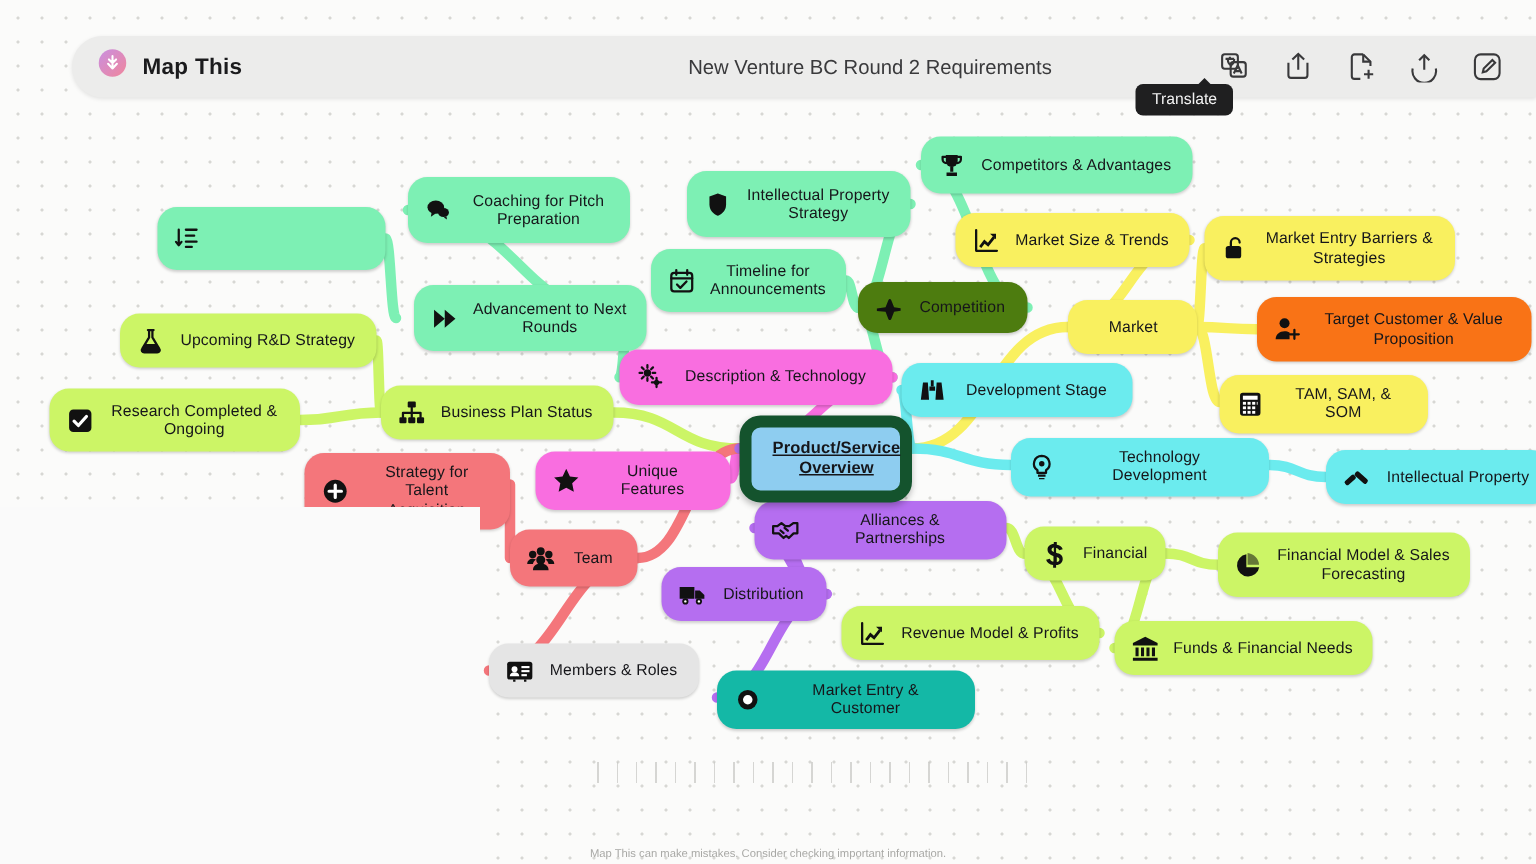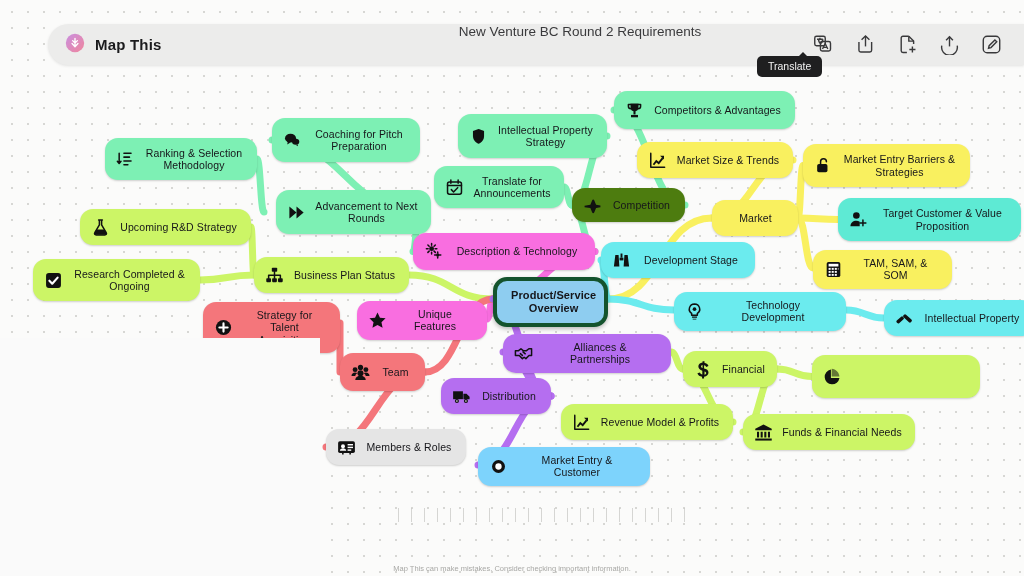--- a/index.html
+++ b/index.html
@@ -39,36 +39,37 @@
     width: 20px; height: 20px;
     display: flex; align-items: center; justify-content: center;
   }
   .node .ico svg { width: 19px; height: 19px; display: block; }
   .node .lbl { flex: 1 1 auto; text-align: center; white-space: pre-line; }
   .node.noicon { padding-left: 14px; }
   .node.noicon .lbl { text-align: center; }
 
   .node.center {
     background: #8ecdf0;
-    border: 4px solid #14532d;
+    border: 8px solid #14532d;
     border-radius: 14px;
     font-weight: bold;
     font-size: 11px;
     padding: 8px 14px;
     box-shadow: 0 2px 4px rgba(0,0,0,.25);
     z-index: 40;
+    text-decoration: underline;
   }
 
   
   #topbar {
     position: absolute; left: 48px; top: 24px;
     width: 976px; height: 41px;
     background: #ececeb;
     border-radius: 21px 0 0 21px;
-    display: flex; 
+    display: flex; align-items: center;
     box-shadow: 0 1px 3px rgba(0,0,0,.10);
     z-index: 90;
   }
   #brand { display: flex; align-items: center; gap: 9px; padding-left: 16px; width: 300px; }
   #brand .name { font-size: 15px; font-weight: bold; color: #1b1b1d; letter-spacing: .2px; }
   #doc-title { flex: 1 1 auto; text-align: center; font-size: 13.5px; color: #3a3a3c; }
   #tools { display: flex; align-items: center; gap: 20px; padding-right: 22px; }
   #tools .tbtn { width: 22px; height: 22px; display: flex; align-items: center; justify-content: center; }
   #tools .tbtn svg { width: 21px; height: 21px; stroke: #39393b; fill: none; stroke-width: 1.6; }
 
@@ -143,22 +144,20 @@
       <path d="M683 369 C 677 369, 677 352, 671 352" stroke="#ccf566" stroke-width="7" fill="none" stroke-linecap="round"></path>
     </svg>
   <div id="nodes-layer">
       <div class="node" style="background: rgb(125, 240, 180); left: 105px; top: 138px; width: 152px; min-height: 42px;">
         <span class="ico">
           <svg viewBox="0 0 24 24">
             <path stroke="#111" fill="none" stroke-width="1.9" stroke-linecap="round" stroke-linejoin="round" d="M4 4v13M4 17l-2.3-2.8M4 17l2.3-2.8"></path>
             <path stroke="#111" fill="none" stroke-width="1.9" stroke-linecap="round" stroke-linejoin="round" d="M10 4h9M10 9h7M10 14h9M10 18.5h5"></path>
           </svg>
         </span>
-        <span class="lbl">Ranking &amp; Selection
-Methodology</span>
       </div>
       <div class="node" style="background: rgb(125, 240, 180); left: 272px; top: 118px; width: 148px; min-height: 44px; justify-content: center;">
         <span class="ico">
           <svg viewBox="0 0 24 24">
             <ellipse cx="9.5" cy="9" rx="7" ry="5.6" fill="#111"></ellipse>
             <path fill="#111" d="M6 13l-.6 4 4-2.6z"></path>
             <ellipse cx="16" cy="13.5" rx="4.6" ry="3.8" fill="#111"></ellipse>
             <path fill="#111" d="M18.5 16.6l.4 2.8-2.6-1.8z"></path>
           </svg>
         </span>
@@ -207,21 +206,21 @@
 Strategies</span>
       </div>
       <div class="node" style="background: rgb(125, 240, 180); left: 434px; top: 166px; width: 130px; min-height: 42px;">
         <span class="ico">
           <svg viewBox="0 0 24 24">
             <rect x="3.2" y="5" width="17.6" height="15.5" rx="2.4" stroke="#111" fill="none" stroke-width="1.9" stroke-linecap="round" stroke-linejoin="round"></rect>
             <path stroke="#111" fill="none" stroke-width="1.9" stroke-linecap="round" stroke-linejoin="round" d="M7.4 2.6v4M16.6 2.6v4M3.2 9.6h17.6"></path>
             <path stroke="#111" fill="none" stroke-width="1.9" stroke-linecap="round" stroke-linejoin="round" d="M8 14.7l2.8 2.9 5.2-5.4"></path>
           </svg>
         </span>
-        <span class="lbl">Translate for
+        <span class="lbl">Timeline for
 Announcements</span>
       </div>
       <div class="node" style="background: rgb(125, 240, 180); left: 276px; top: 190px; width: 155px; min-height: 44px;">
         <span class="ico">
           <svg viewBox="0 0 24 24">
             <path fill="#111" d="M3 4.5L12 12l-9 7.5z"></path>
             <path fill="#111" d="M12 4.5L21 12l-9 7.5z"></path>
           </svg>
         </span>
         <span class="lbl">Advancement to Next
@@ -240,21 +239,21 @@
           <svg viewBox="0 0 24 24">
             <path stroke="#111" fill="none" stroke-width="1.9" stroke-linecap="round" stroke-linejoin="round" d="M9.6 2.6h4.8M10.6 2.6v6.2L4.8 18.4c-.9 1.4 0 3 1.7 3h11c1.7 0 2.6-1.6 1.7-3l-5.8-9.6V2.6"></path>
             <path fill="#111" d="M7.2 14.4h9.6l3 4.6c.6 1 0 2.2-1.2 2.2H5.4c-1.2 0-1.8-1.2-1.2-2.2z"></path>
           </svg>
         </span>
         <span class="lbl">Upcoming R&amp;D Strategy</span>
       </div>
       <div class="node noicon" style="background: rgb(249, 240, 95); left: 712px; top: 200px; width: 86px; min-height: 36px;">
         <span class="lbl">Market</span>
       </div>
-      <div class="node" style="background: #5eead4; left: 838px; top: 198px; width: 183px; min-height: 43px;">
+      <div class="node" style="background: #f97316; left: 838px; top: 198px; width: 183px; min-height: 43px;">
         <span class="ico">
           <svg viewBox="0 0 24 24">
             <circle cx="9.3" cy="7" r="4.2" fill="#111"></circle>
             <path fill="#111" d="M1.8 20.5c0-4.2 3.4-6.8 7.5-6.8 1.6 0 3 .4 4.2 1.1v5.7z"></path>
             <path stroke="#111" fill="none" stroke-width="1.9" stroke-linecap="round" stroke-linejoin="round" d="M17.6 12.6v7.4M13.9 16.3h7.4"></path>
           </svg>
         </span>
         <span class="lbl">Target Customer &amp; Value
 Proposition</span>
       </div>
@@ -376,20 +375,22 @@
         </span>
         <span class="lbl">Financial</span>
       </div>
       <div class="node" style="background: rgb(204, 245, 102); left: 812px; top: 355px; width: 168px; min-height: 43px;">
         <span class="ico">
           <svg viewBox="0 0 24 24">
             <path fill="#111" d="M11 2.2v9.7h9.7C20.2 6.8 16.1 2.7 11 2.2z" opacity=".55"></path>
             <path fill="#111" d="M10 3.2A9.4 9.4 0 1 0 20.8 14H10z"></path>
           </svg>
         </span>
+        <span class="lbl">Financial Model &amp; Sales
+Forecasting</span>
       </div>
       <div class="node" style="background: rgb(244, 118, 123); left: 340px; top: 353px; width: 85px; min-height: 38px;">
         <span class="ico">
           <svg viewBox="0 0 24 24">
             <circle cx="12" cy="13" r="3.8" fill="#111"></circle>
             <path fill="#111" d="M5.4 21.6c0-3.5 2.9-5.6 6.6-5.6s6.6 2.1 6.6 5.6z"></path>
             <circle cx="5.2" cy="8.4" r="3.1" fill="#111"></circle>
             <circle cx="18.8" cy="8.4" r="3.1" fill="#111"></circle>
             <circle cx="12" cy="5.6" r="3.3" fill="#111"></circle>
             <path fill="#111" d="M.6 16.4c0-2.8 2.1-4.5 4.6-4.5 1 0 2 .3 2.8.8-1.4 1-2.3 2.3-2.6 3.7zM23.4 16.4c0-2.8-2.1-4.5-4.6-4.5-1 0-2 .3-2.8.8 1.4 1 2.3 2.3 2.6 3.7z"></path>
@@ -439,21 +440,21 @@
             <g fill="#fff">
               <rect x="13.4" y="7.6" width="6.8" height="1.8"></rect>
               <rect x="13.4" y="11" width="6.8" height="1.8"></rect>
               <rect x="13.4" y="14.4" width="4.6" height="1.8"></rect>
             </g>
             <path fill="#111" d="M6.4 19h2v1.8h-2zM15.6 19h2v1.8h-2z"></path>
           </svg>
         </span>
         <span class="lbl">Members &amp; Roles</span>
       </div>
-      <div class="node" style="background: #7dd3fc; left: 478px; top: 447px; width: 172px; min-height: 36px;">
+      <div class="node" style="background: #14b8a6; left: 478px; top: 447px; width: 172px; min-height: 36px;">
         <span class="ico">
           <svg viewBox="0 0 24 24">
             <circle cx="12" cy="12" r="8.2" fill="#111"></circle>
             <circle cx="12" cy="12" r="4" fill="#fff"></circle>
           </svg>
         </span>
         <span class="lbl">Market Entry &amp; Customer</span>
       </div>
       <div class="node center noicon" style="left: 493px; top: 277px; width: 115px; min-height: 44px;">
         <span class="lbl">Product/Service

